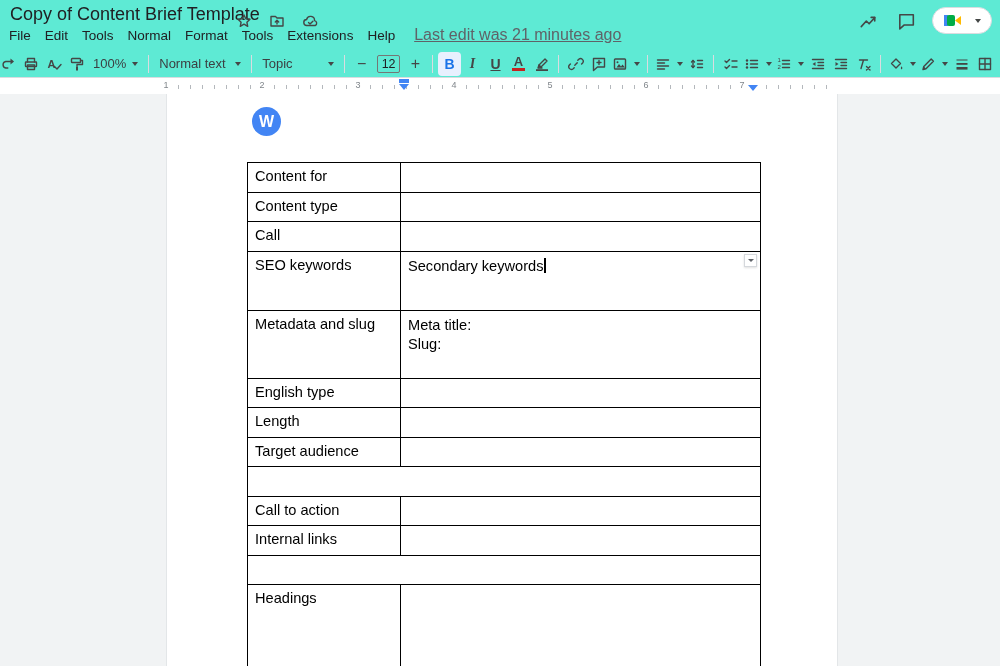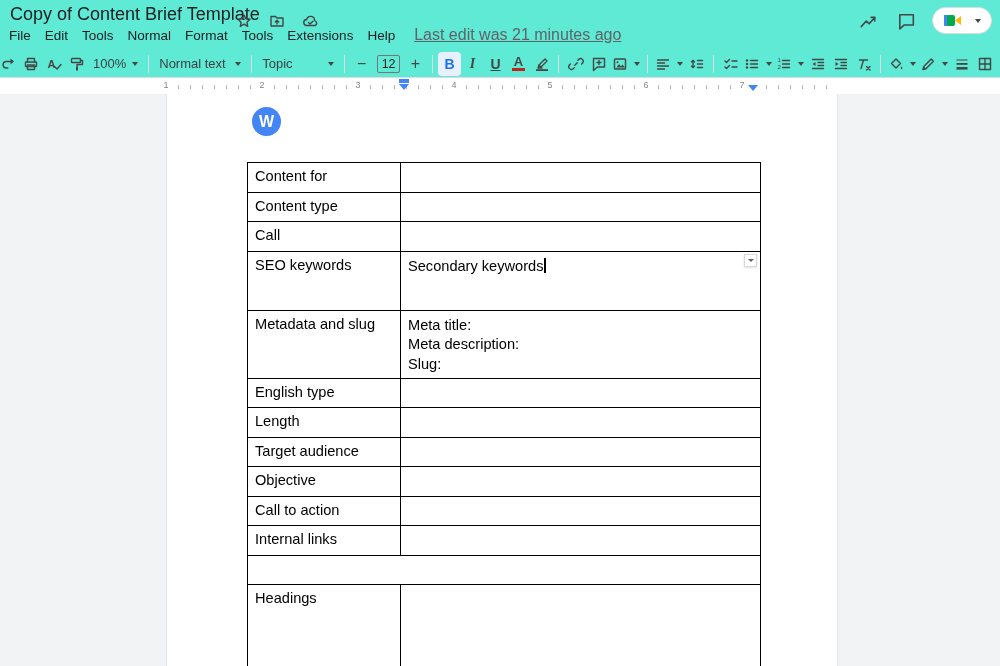--- a/index.html
+++ b/index.html
@@ -353,38 +353,36 @@
           <div class="trow">
             <div class="tcell tlabel">SEO keywords</div>
             <div class="tcell tvalue">
               <div class="vline">Secondary keywords<span class="cursor"></span></div>
             </div>
           </div>
           <div class="trow">
             <div class="tcell tlabel">Metadata and slug</div>
             <div class="tcell tvalue">
               <div class="vline">Meta title:</div>
-              <div class="vline">Meta description:</div>
               <div class="vline">Slug:</div>
             </div>
           </div>
           <div class="trow">
             <div class="tcell tlabel">English type</div>
             <div class="tcell tvalue"></div>
           </div>
           <div class="trow">
             <div class="tcell tlabel">Length</div>
             <div class="tcell tvalue"></div>
           </div>
           <div class="trow">
             <div class="tcell tlabel">Target audience</div>
             <div class="tcell tvalue"></div>
           </div>
           <div class="trow">
-            <div class="tcell tlabel">Objective</div>
             <div class="tcell tvalue"></div>
           </div>
           <div class="trow">
             <div class="tcell tlabel">Call to action</div>
             <div class="tcell tvalue"></div>
           </div>
           <div class="trow">
             <div class="tcell tlabel">Internal links</div>
             <div class="tcell tvalue"></div>
           </div>

